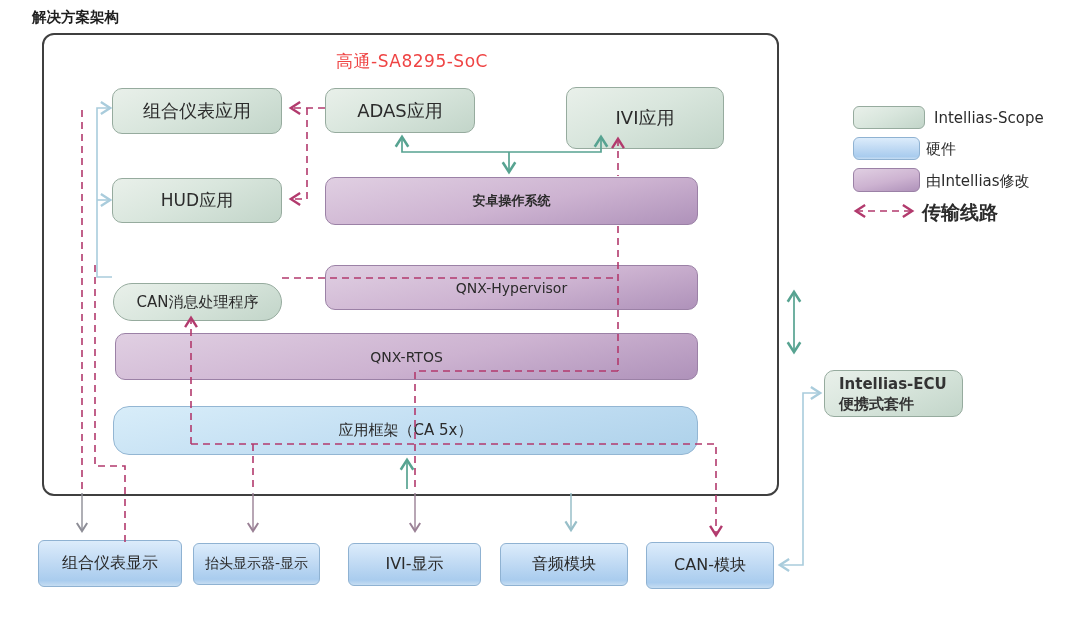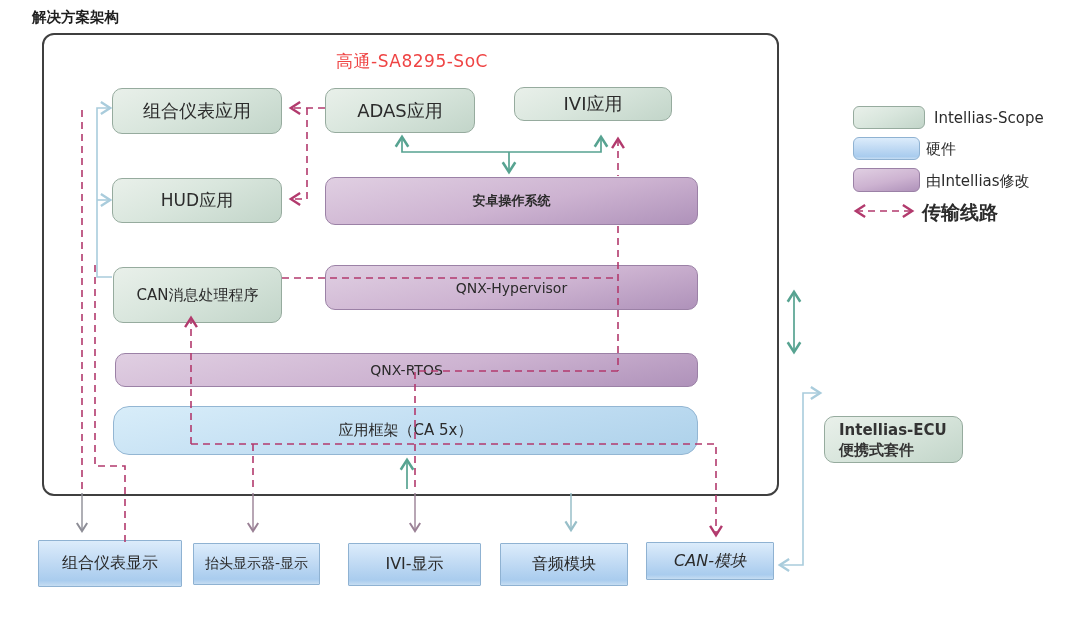--- a/index.html
+++ b/index.html
@@ -15,21 +15,21 @@
   .green{
     background:linear-gradient(155deg,#e9f0ea 0%,#d9e6dd 45%,#c2d5c9 100%);
     border:1px solid #96ab9e;border-radius:10px;
   }
   .purple{
     background:linear-gradient(168deg,#e0cfe2 0%,#cdb3d1 55%,#af92ba 100%);
     border:1px solid #9b81a6;border-radius:10px;
   }
   .bluebox{
     background:linear-gradient(180deg,#dcecfb 0%,#c2dbf4 45%,#a9ccee 88%,#c6ddf2 100%);
-    border:1px solid #8fb2d2;border-radius:1px;
+    border:1px solid #8fb2d2;border-radius:6px;
   }
   .framework{
     background:linear-gradient(168deg,#d8edf9 0%,#c0ddf2 55%,#add1ea 100%);
     border:1px solid #93b6d3;border-radius:16px;
   }
   .f18{font-size:18px;} .f17{font-size:17px;} .f16{font-size:16px;}
   .f15{font-size:15px;} .f14{font-size:14px;} .f13b{font-size:13px;font-weight:bold;}
   .ecu{flex-direction:column;align-items:flex-start;justify-content:center;padding-left:14px;
        font-size:15px;font-weight:bold;line-height:20px;text-align:left;color:#333;}
   .legend-label{font-size:15px;color:#2b2b2b;}
@@ -41,38 +41,38 @@
 
 <div class="stage">
 
   <div class="abs page-title">解决方案架构</div>
 
   <div class="abs soc"></div>
   <div class="abs soc-title">高通-SA8295-SoC</div>
 
   <div class="abs node green f18" style="left:112px;top:88px;width:170px;height:46px;">组合仪表应用</div>
   <div class="abs node green f18" style="left:325px;top:88px;width:150px;height:45px;">ADAS应用</div>
-  <div class="abs node green f18" style="left:514px;top:87px;width:158px;height:34px;">IVI应用</div>
+  <div class="abs node green f18" style="left:566px;top:87px;width:158px;height:62px;">IVI应用</div>
   <div class="abs node purple f13b" style="left:325px;top:177px;width:373px;height:48px;">安卓操作系统</div>
   <div class="abs node green f17" style="left:112px;top:178px;width:170px;height:45px;">HUD应用</div>
-  <div class="abs node green f15" style="left:113px;top:267px;width:169px;height:56px;">CAN消息处理程序</div>
+  <div class="abs node green f15" style="left:113px;top:283px;width:169px;height:38px;border-radius:19px;">CAN消息处理程序</div>
   <div class="abs node purple f14" style="left:325px;top:265px;width:373px;height:45px;">QNX-Hypervisor</div>
-  <div class="abs node purple f14" style="left:115px;top:333px;width:583px;height:34px;margin-top:20px;">QNX-RTOS</div>
+  <div class="abs node purple f14" style="left:115px;top:333px;width:583px;height:47px;">QNX-RTOS</div>
   <div class="abs node framework f15" style="left:113px;top:406px;width:585px;height:49px;">应用框架（CA 5x）</div>
 
-  <div class="abs node green ecu" style="left:824px;top:370px;width:139px;height:47px;margin-top:46px;">
+  <div class="abs node green ecu" style="left:824px;top:370px;width:139px;height:47px;">
     <span>Intellias-ECU</span>
     <span>便携式套件</span>
   </div>
 
   <div class="abs node bluebox f16" style="left:38px;top:540px;width:144px;height:47px;">组合仪表显示</div>
   <div class="abs node bluebox f14" style="left:193px;top:543px;width:127px;height:42px;">抬头显示器-显示</div>
   <div class="abs node bluebox f16" style="left:348px;top:543px;width:133px;height:43px;">IVI-显示</div>
   <div class="abs node bluebox f16" style="left:500px;top:543px;width:128px;height:43px;font-family:Liberation Serif, serif;">音频模块</div>
-  <div class="abs node bluebox f16" style="left:646px;top:542px;width:128px;height:38px;font-style:italic;">CAN-模块</div>
+  <div class="abs node bluebox f16" style="left:646px;top:542px;width:128px;height:47px;">CAN-模块</div>
 
   <div class="abs node green" style="left:853px;top:106px;width:72px;height:23px;border-radius:6px;"></div>
   <div class="abs legend-label" style="left:934px;top:109px;">Intellias-Scope</div>
   <div class="abs node bluebox" style="left:853px;top:137px;width:67px;height:23px;border-radius:6px;"></div>
   <div class="abs legend-label" style="left:926px;top:140px;">硬件</div>
   <div class="abs node purple" style="left:853px;top:168px;width:67px;height:24px;border-radius:6px;"></div>
   <div class="abs legend-label" style="left:926px;top:172px;">由Intellias修改</div>
   <div class="abs legend-big" style="left:922px;top:200px;">传输线路</div>
 
   <svg class="wires" width="1080" height="629" viewBox="0 0 1080 629">

